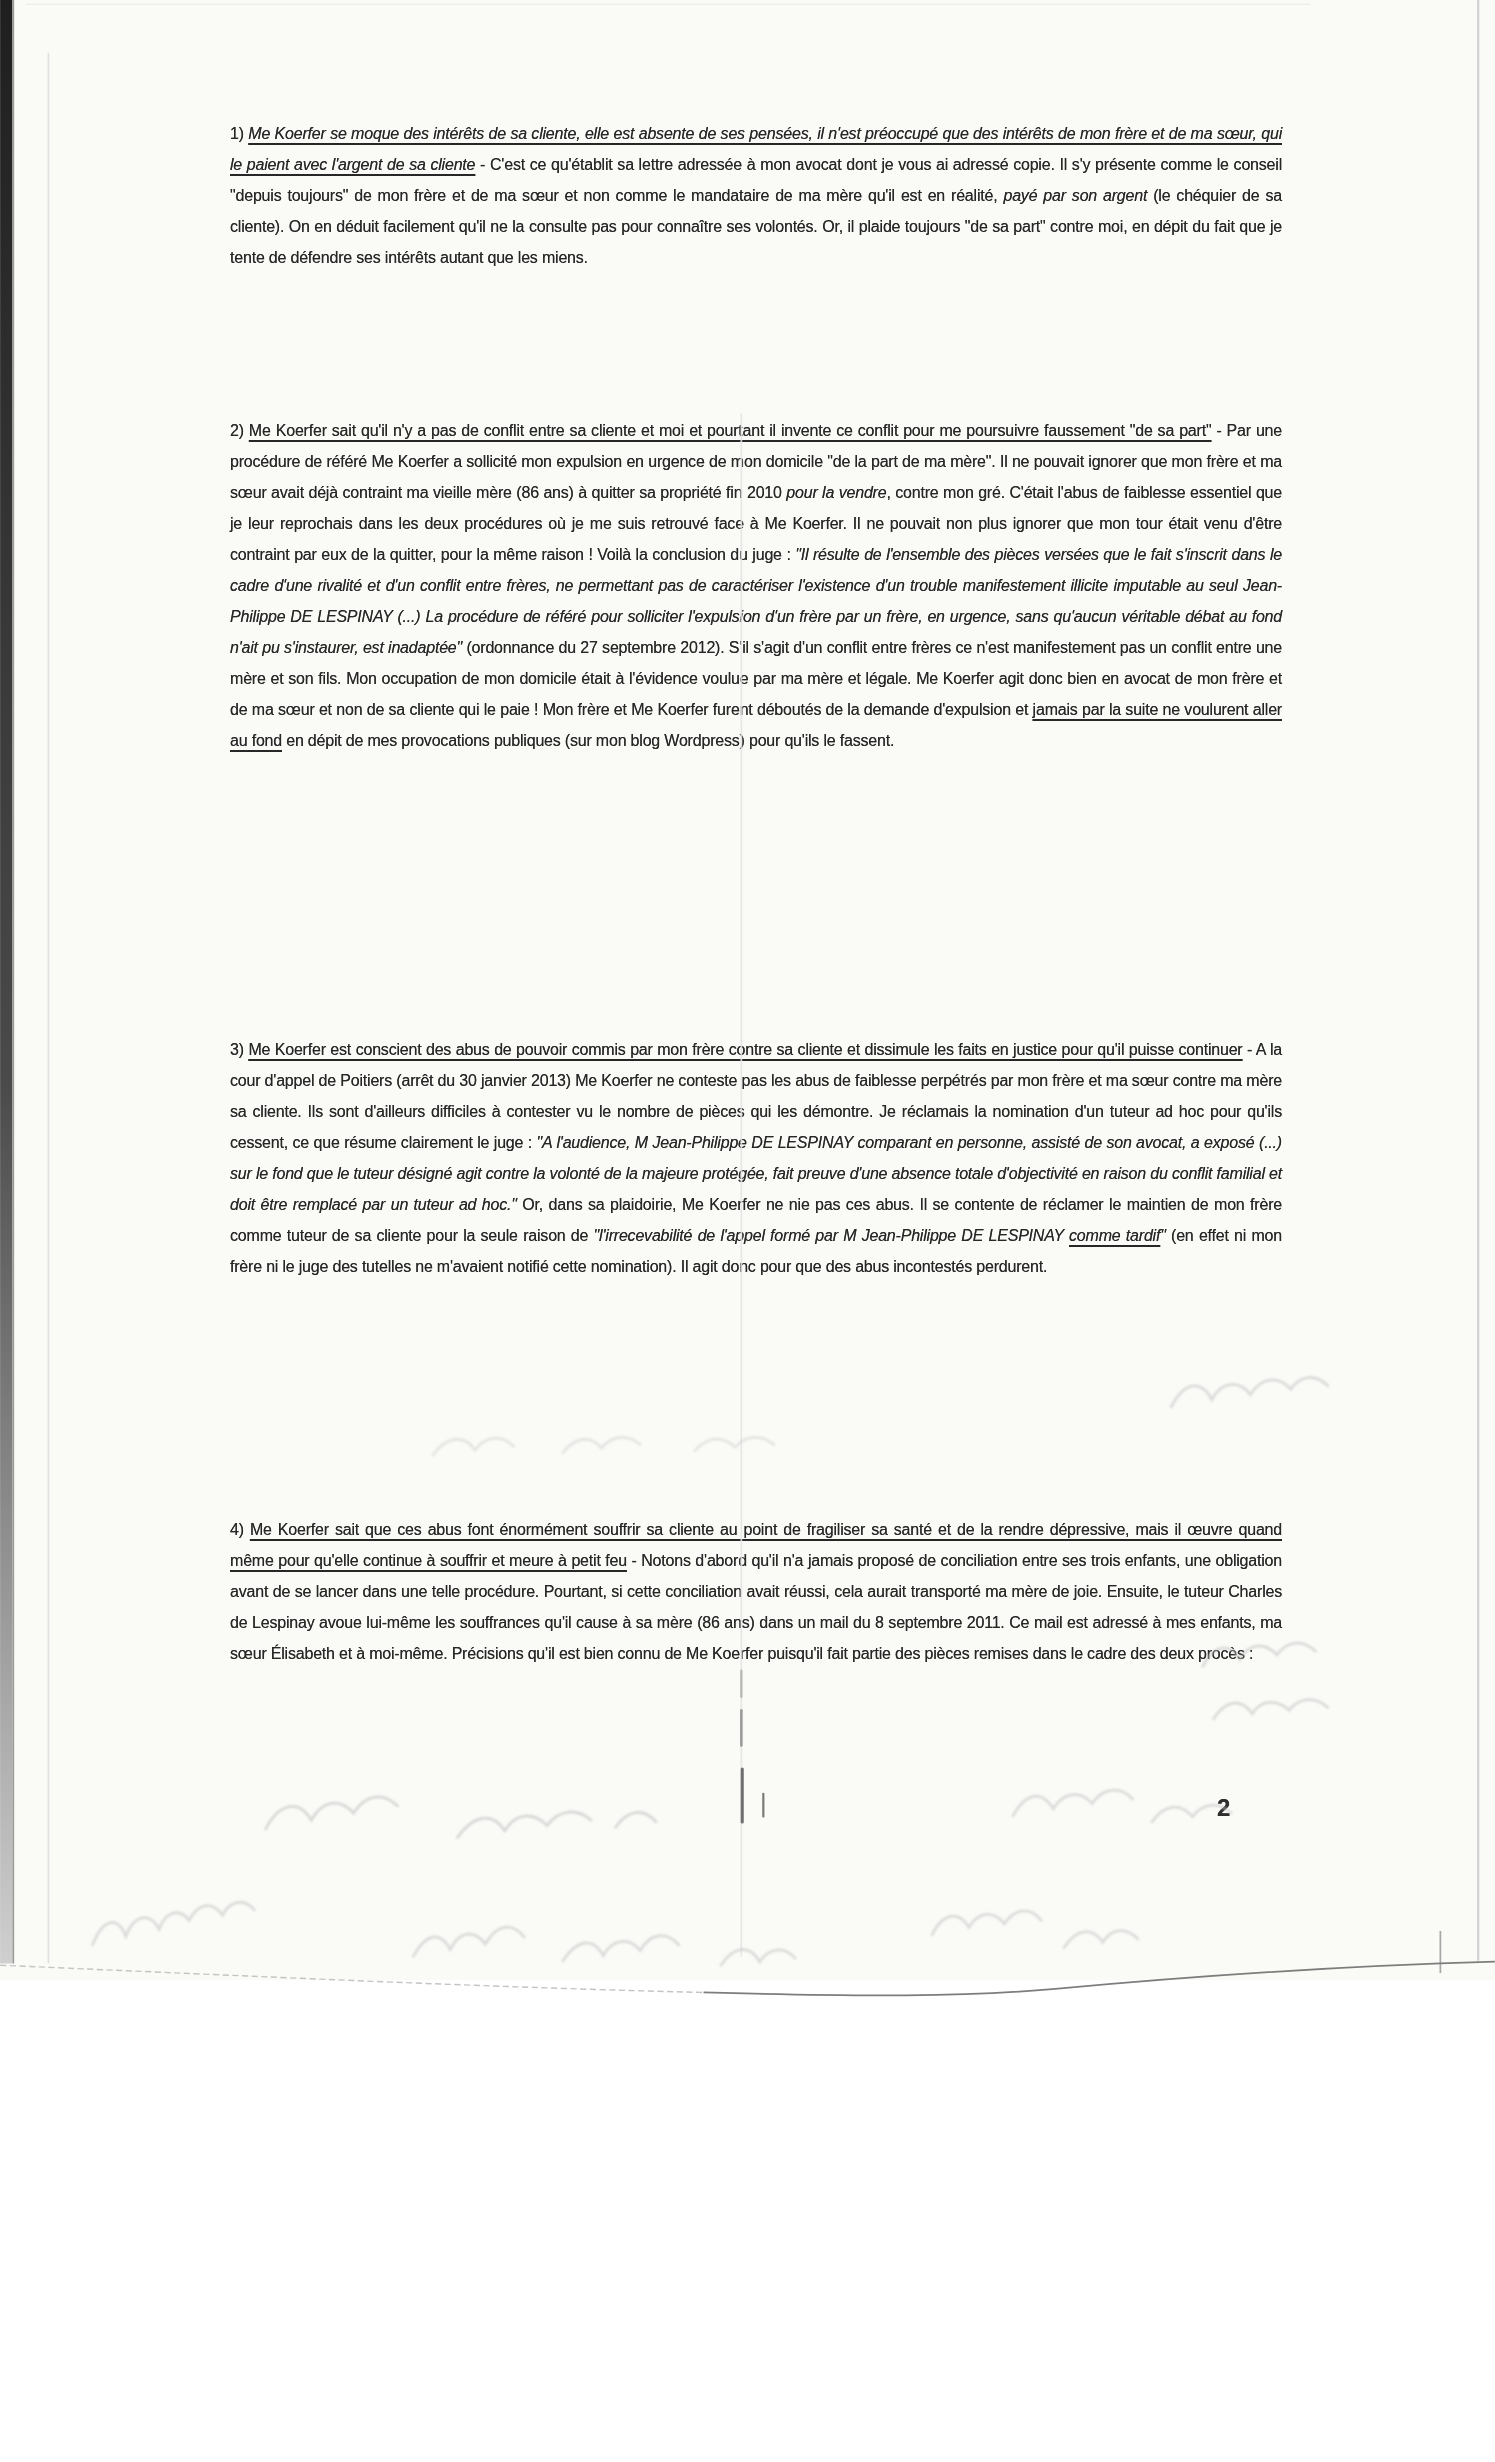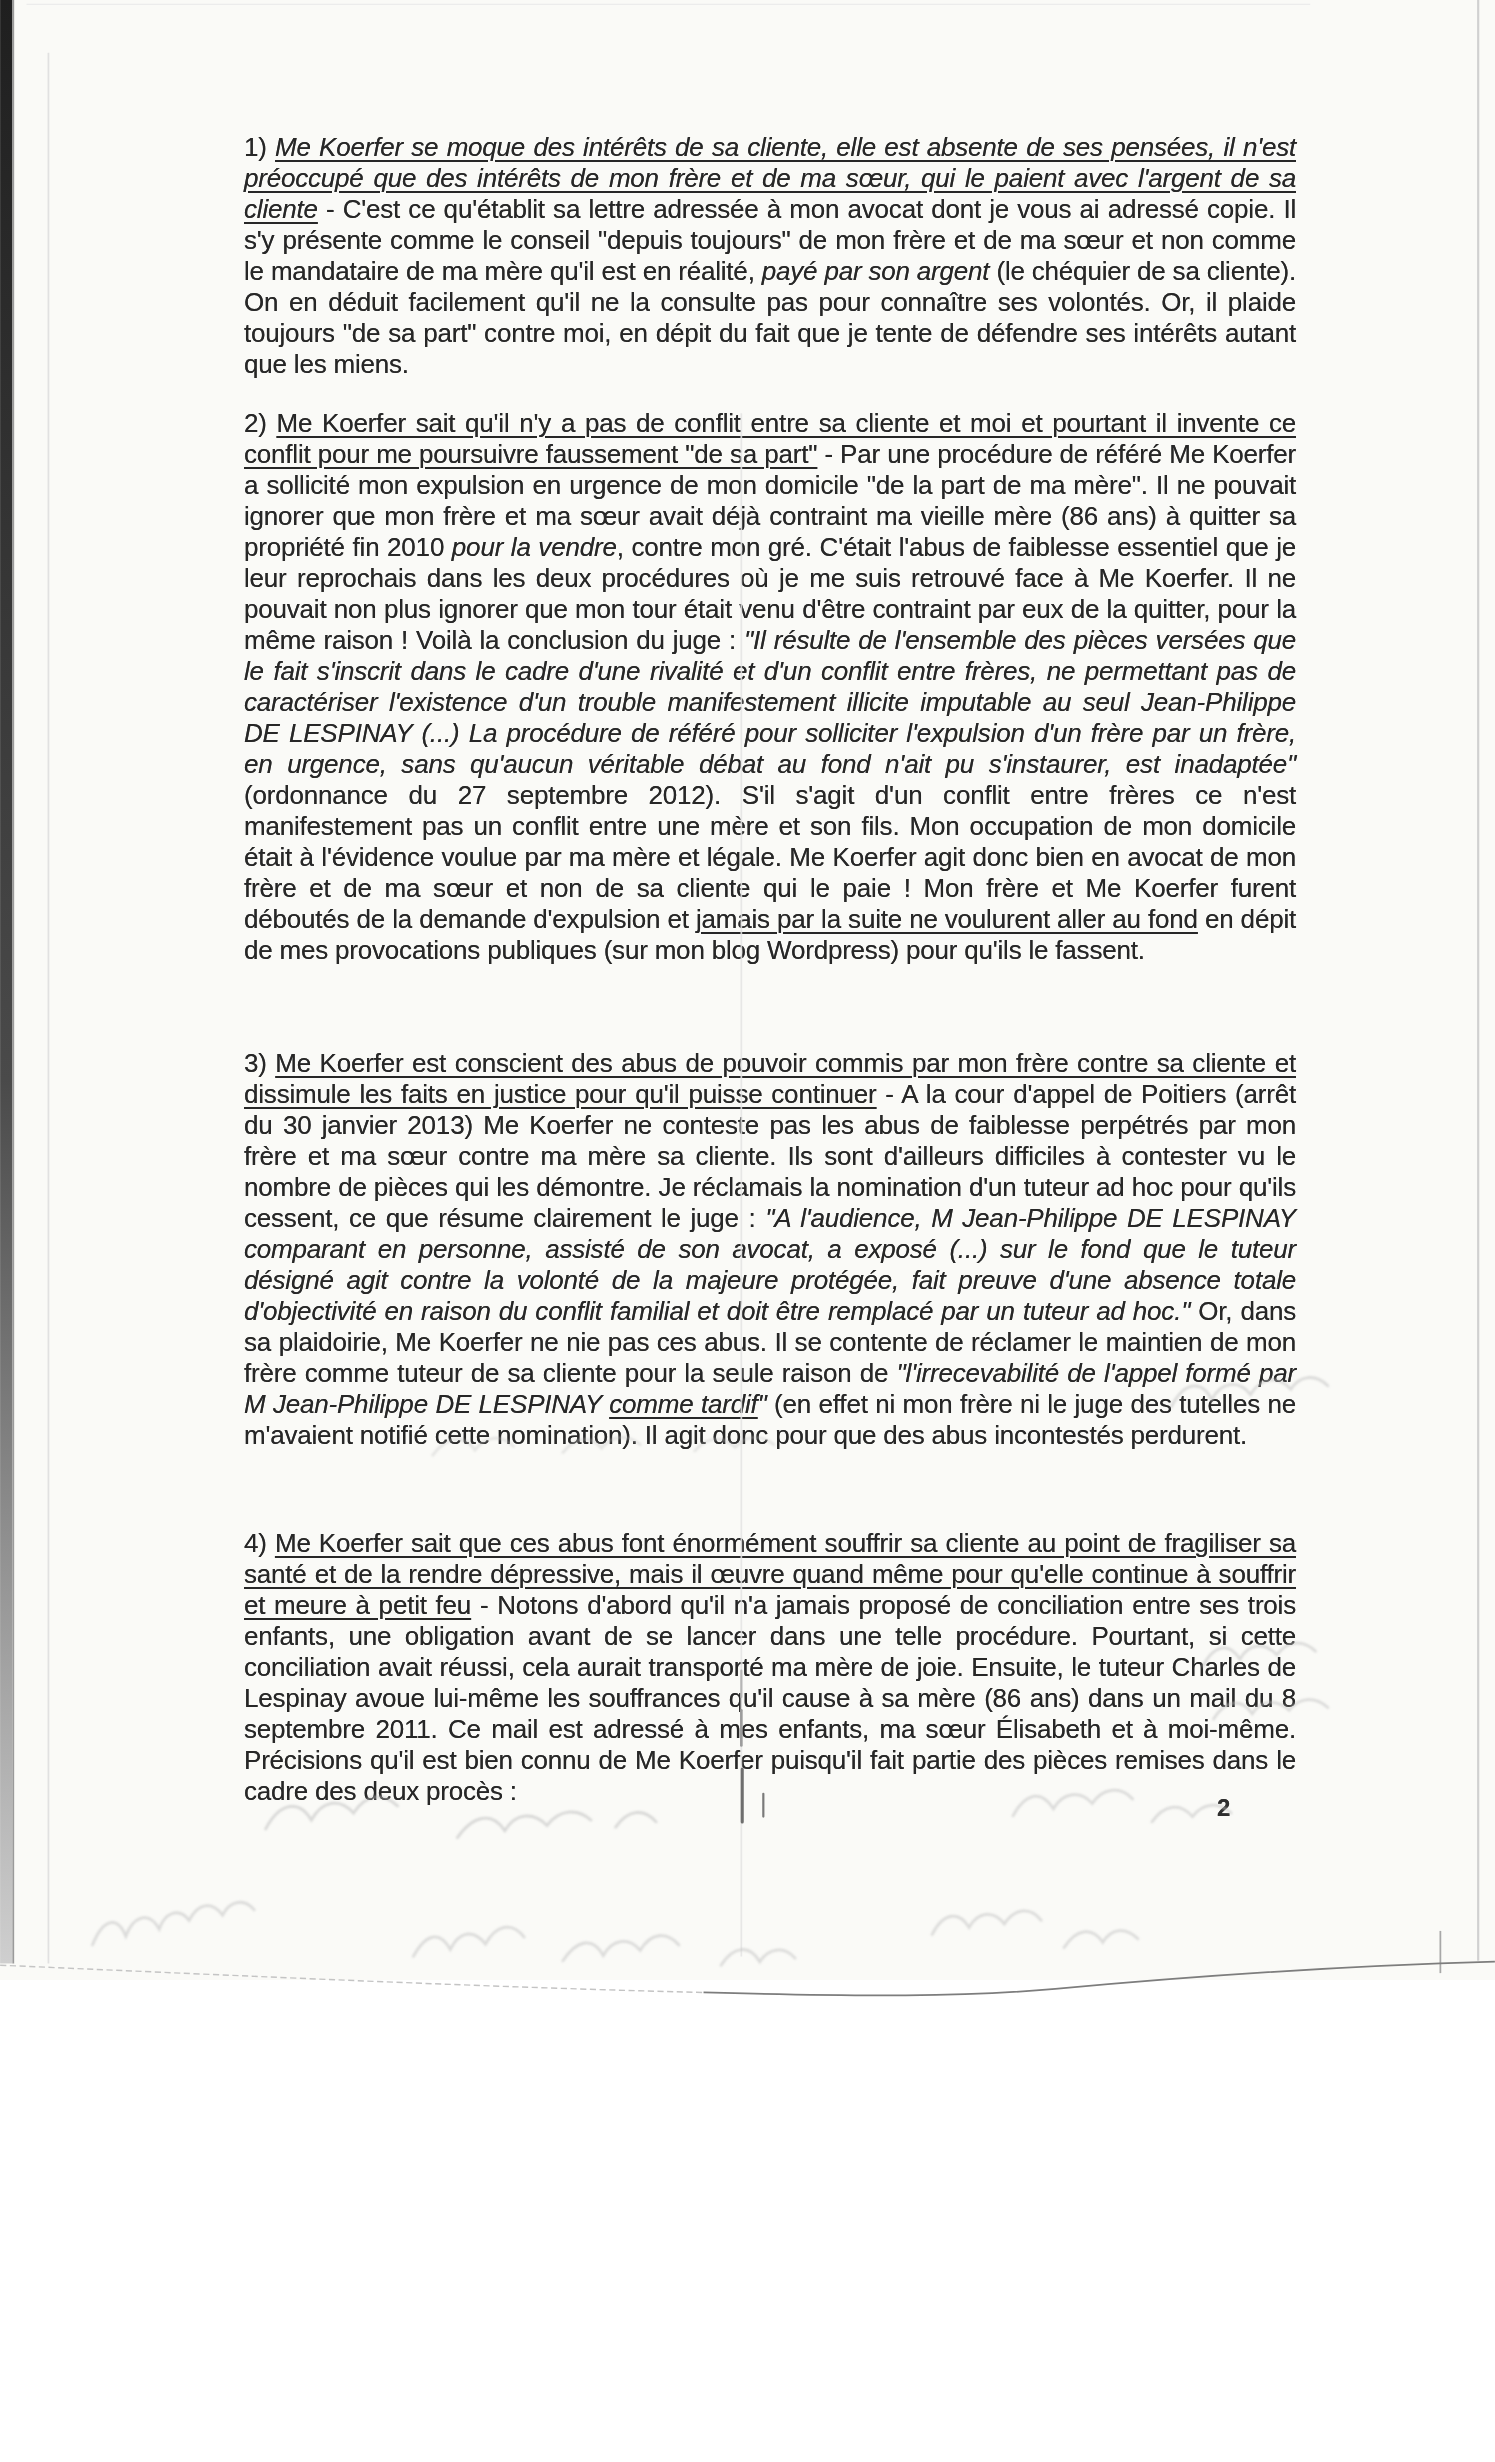--- a/index.html
+++ b/index.html
@@ -10,27 +10,27 @@
   }
   .paper{
     position:absolute;left:0;top:0;width:1495px;height:1980px;
     background:#fafaf7;
   }
   .text-block{
     position:absolute;left:0;top:0;width:1495px;height:2462px;
     color:#272727;
   }
   .para{
-    position:absolute;left:226px;width:1052px;margin:18px;
-    font-size:26px;line-height:31px;letter-spacing:-0.2px;
+    position:absolute;left:226px;width:1052px;margin:4px;
+    font-size:16px;line-height:31px;letter-spacing:-0.2px;
     text-align:justify;
     text-shadow:0 0 0.4px rgba(35,35,35,0.75);
   }
   .p1{top:114px}
-  .p2{top:390px}
+  .p2{top:411px}
   .p3{top:1030px}
   .p4{top:1510px}
   .run-i{font-style:italic;}
   .run-u{text-decoration:underline;text-decoration-thickness:2.2px;text-underline-offset:4.4px;}
   .run-iu{font-style:italic;text-decoration:underline;text-decoration-thickness:2.2px;text-underline-offset:4.4px;}
   .page-number{
     position:absolute;left:1217px;top:1794px;
     font-size:24px;font-weight:bold;color:#2e2e2e;
     text-shadow:0 0 0.4px rgba(35,35,35,0.8);
   }

